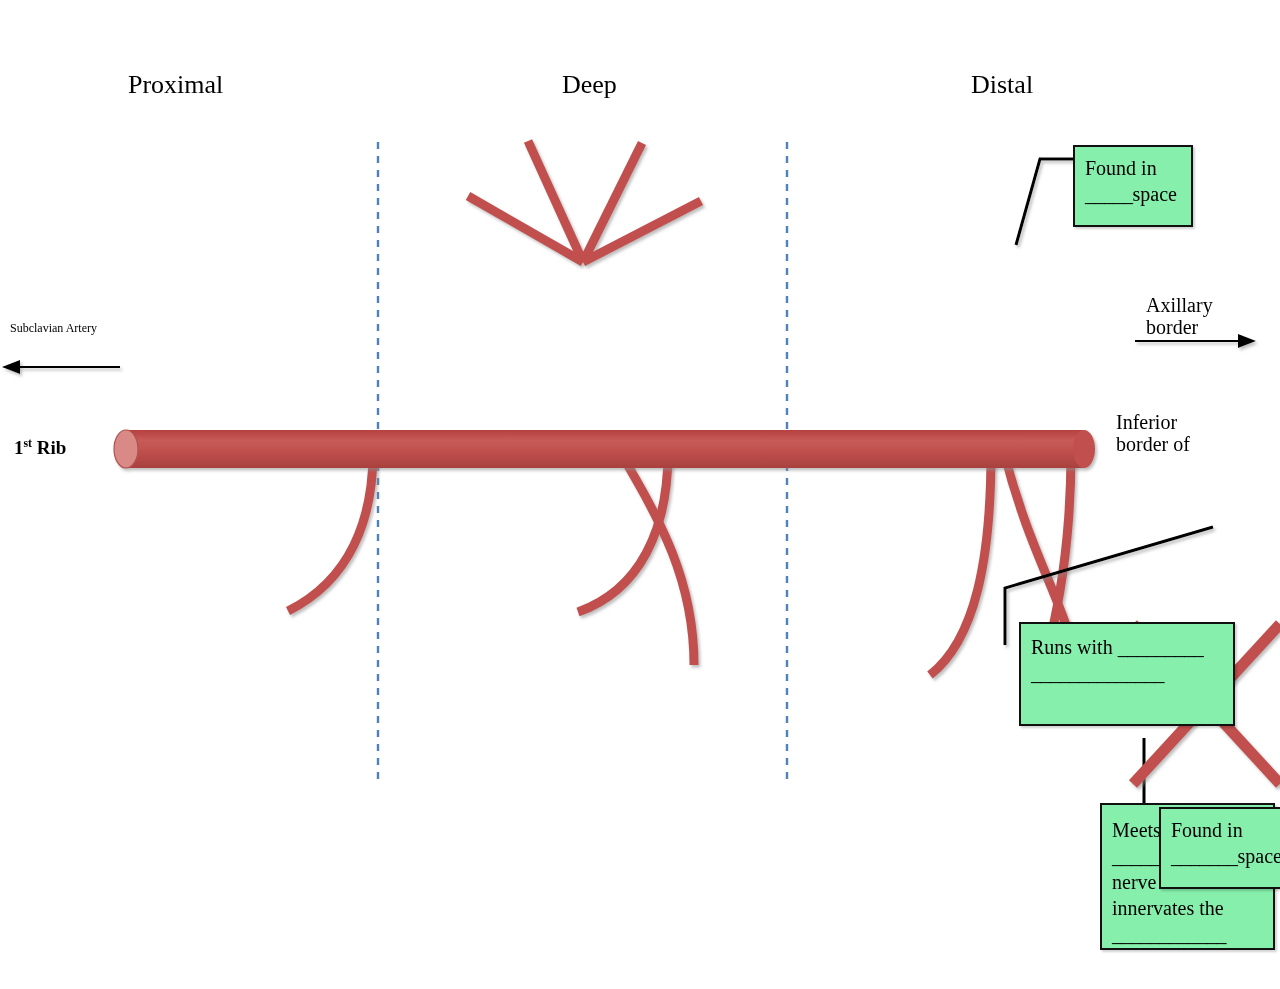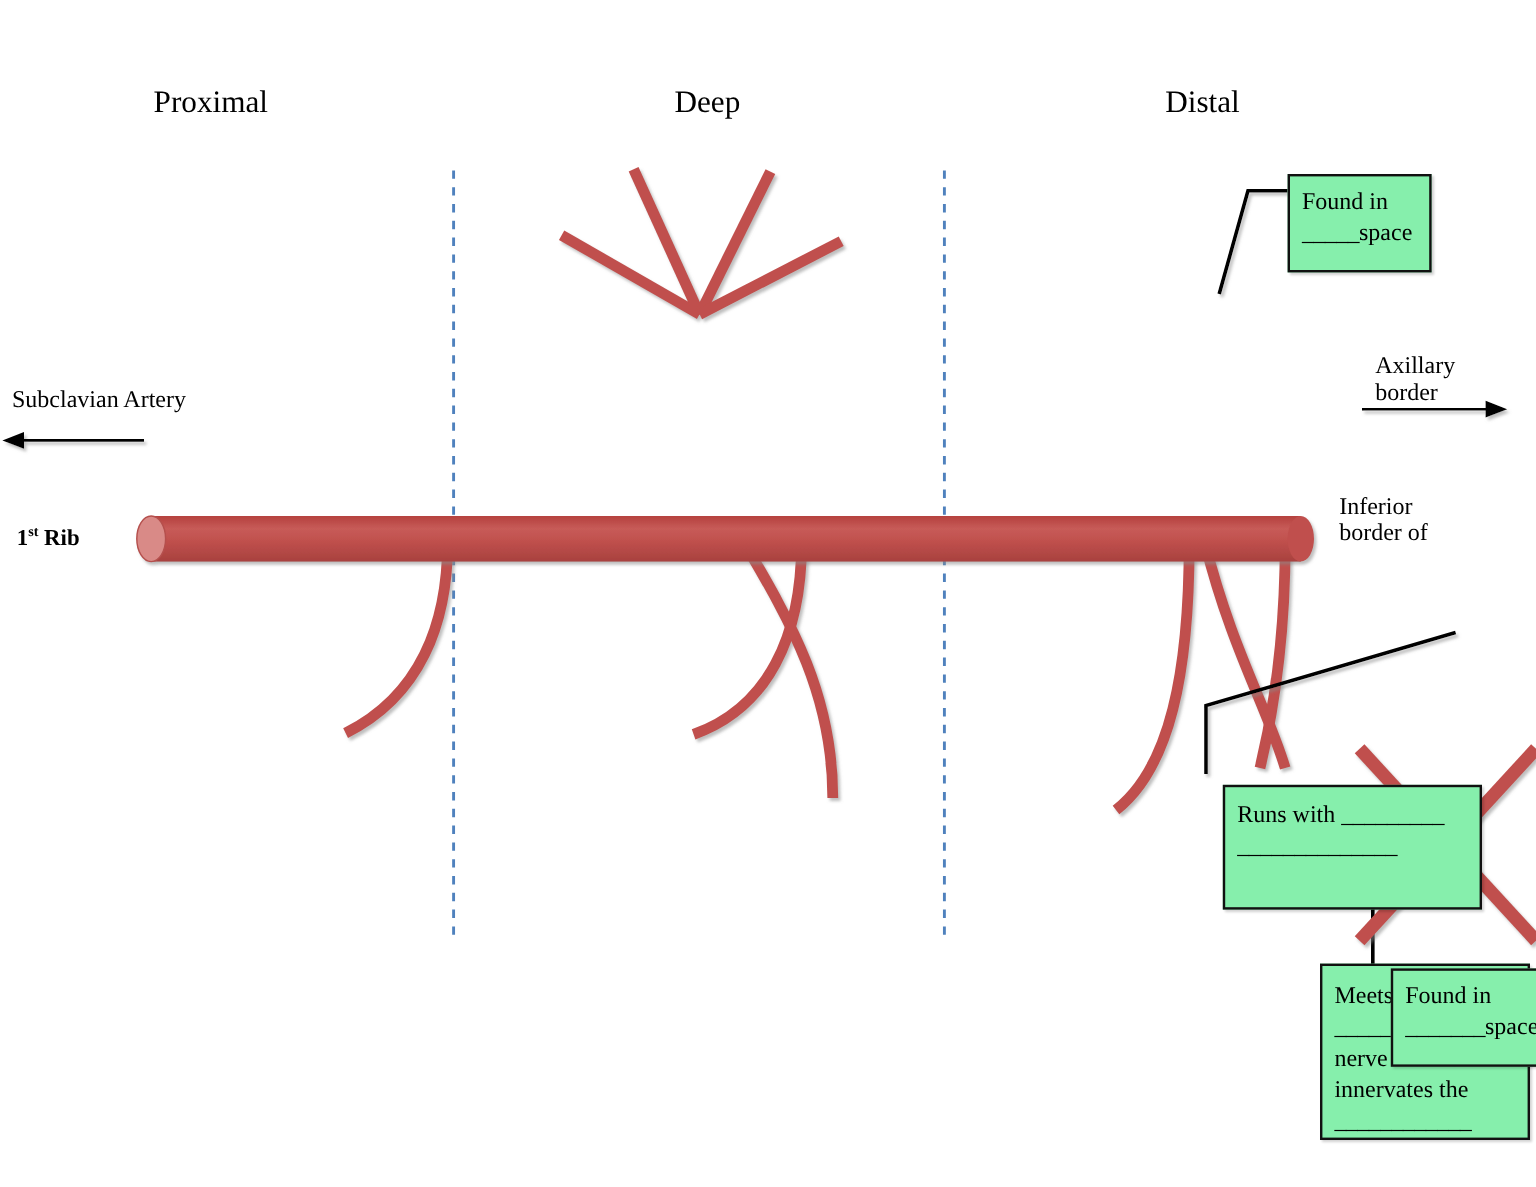--- a/index.html
+++ b/index.html
@@ -31,21 +31,21 @@
     white-space: nowrap;
     color: #000;
   }
 
   .side-label {
     position: absolute;
     white-space: nowrap;
     color: #000;
     line-height: 1.12;
   }
-  #subclavian-artery-label { left: 10px; top: 322px; font-size: 20px; }
+  #subclavian-artery-label { left: 10px; top: 322px; font-size: 12px; }
   #first-rib-label { left: 14px; top: 437px; font-size: 19px; font-weight: bold; }
   #first-rib-label sup { font-size: 0.62em; vertical-align: super; }
   #brachial-artery-label { left: 1146px; top: 294px; font-size: 20px; }
   #inferior-border-label { left: 1116px; top: 411px; font-size: 20px; }
 
   #axillary-artery-label {
     position: absolute;
     left: 274px;
     top: 430px;
     font-size: 25px;
@@ -60,21 +60,21 @@
     background: #86efac;
     border: 2px solid #111111;
     box-sizing: border-box;
     box-shadow: 2px 2px 2px rgba(0,0,0,0.18);
     font-size: 20px;
     line-height: 1.30;
     color: #000;
     padding: 8px 10px 6px 10px;
   }
   #callout-found-in-top { left: 1073px; top: 145px; width: 120px; height: 82px; }
-  #callout-runs-with    { left: 1019px; top: 654px; width: 216px; height: 104px; padding-top: 10px; }
+  #callout-runs-with    { left: 1019px; top: 622px; width: 216px; height: 104px; padding-top: 10px; }
   #callout-meets-up     { left: 1100px; top: 803px; width: 175px; height: 147px; padding-top: 12px; }
   #callout-found-in-bottom { left: 1159px; top: 807px; width: 124px; height: 82px; padding-top: 8px; }
 
   .blank { letter-spacing: -0.5px; }
 </style>
 </head>
 <body>
 
 <div id="canvas">
 

